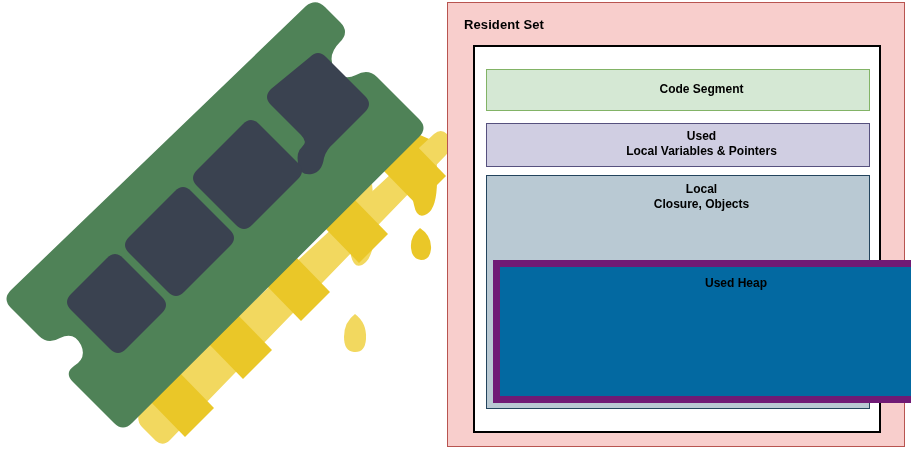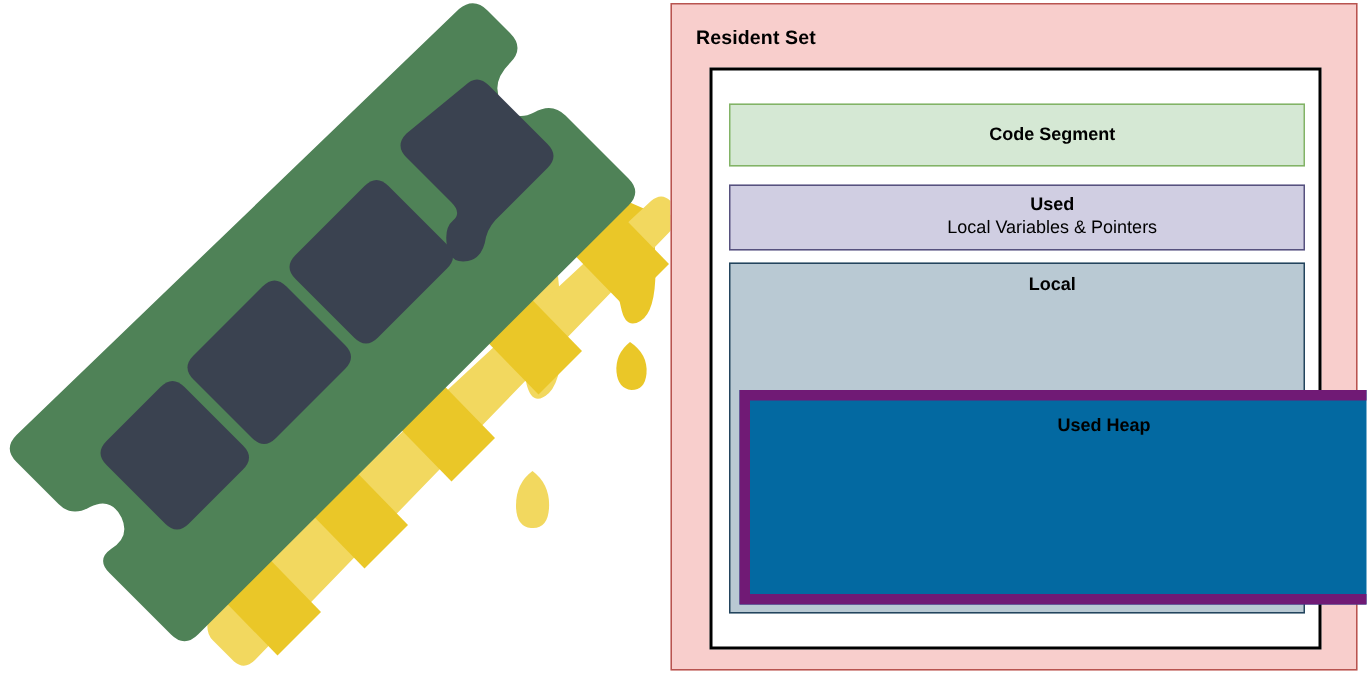--- a/index.html
+++ b/index.html
@@ -75,21 +75,21 @@
     padding-left: 47px;
   }
   .seg-title {
     font-size: 12px;
     font-weight: bold;
     color: #000000;
     line-height: 15px;
   }
   .seg-sub {
     font-size: 12px;
-    font-weight: normal;
+    font-weight: bold;
     color: #000000;
     line-height: 15px;
   }
 
   #code-segment {
     left: 11px;
     top: 22px;
     width: 384px;
     height: 42px;
     background: #d5e8d4;
@@ -247,20 +247,21 @@
         <div class="seg-title">Code Segment</div>
       </div>
 
       <div class="seg" id="stack-segment">
         <div class="seg-title">Used</div>
         <div class="seg-sub">Local Variables &amp; Pointers</div>
       </div>
 
       <div class="seg" id="heap-segment">
         <div class="seg-title">Local</div>
+        <div class="seg-sub">Closure, Objects</div>
 
         <div class="seg" id="used-heap-segment">
           <div class="seg-title">Used Heap</div>
         </div>
       </div>
 
     </div>
   </div>
 
 </div>

